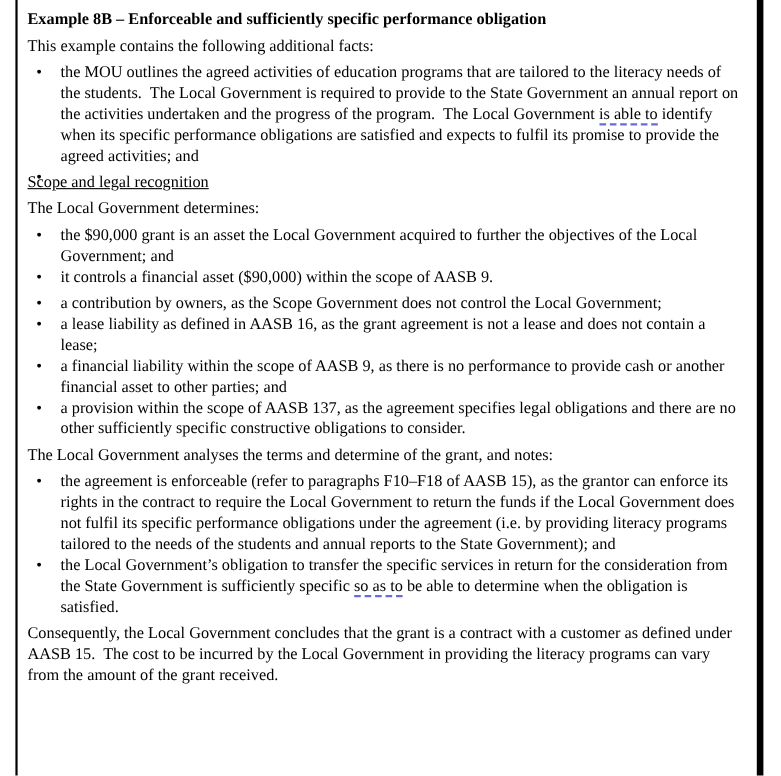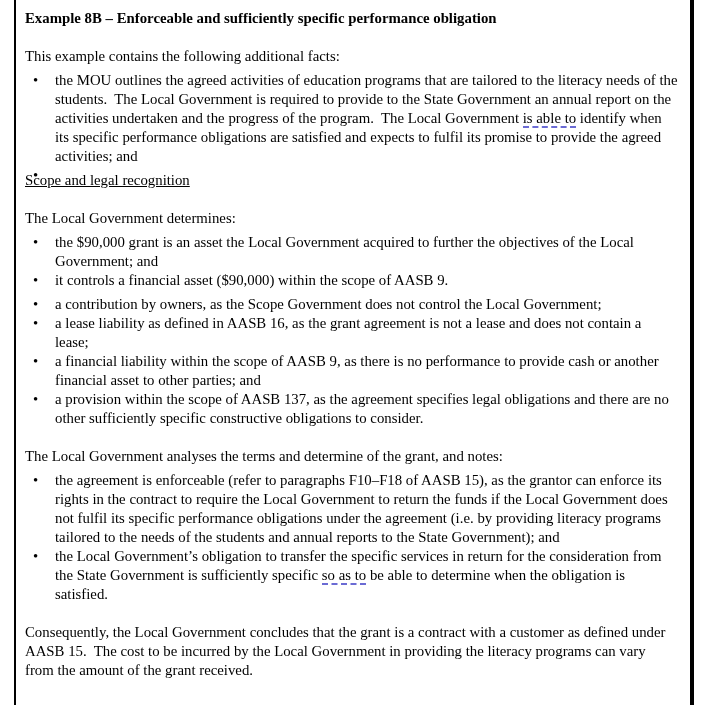--- a/index.html
+++ b/index.html
@@ -12,26 +12,26 @@
     position: relative;
     overflow: hidden;
   }
   .cell {
     position: absolute;
     left: 14px;
     top: 0;
     width: 680px;
     height: 705px;
     border-left: 2px solid #000000;
-    border-right: 4px solid #000000;
+    border-right: 6px solid #000000;
     padding: 9px 12px 0 9px;
     overflow: hidden;
   }
   .title { font-size: 14.8px; font-weight: bold; white-space: pre-wrap; }
-  .para { margin-top: 19px; white-space: pre-wrap; }
+  .para { margin-top: 5px; white-space: pre-wrap; }
   .heading-underlined { margin-top: 5px; text-decoration: underline; white-space: pre-wrap; }
   ul.blist { margin-top: 5px; list-style: none; }
   ul.blist li { position: relative; padding-left: 30px; }
   .bullet-marker {
     position: absolute;
     left: 8px;
     top: 0;
   }
   .li-text, .li-text span { white-space: pre-wrap; }
   .squiggle { border-bottom: 2px dashed #6b6bd4; text-align: center; }

